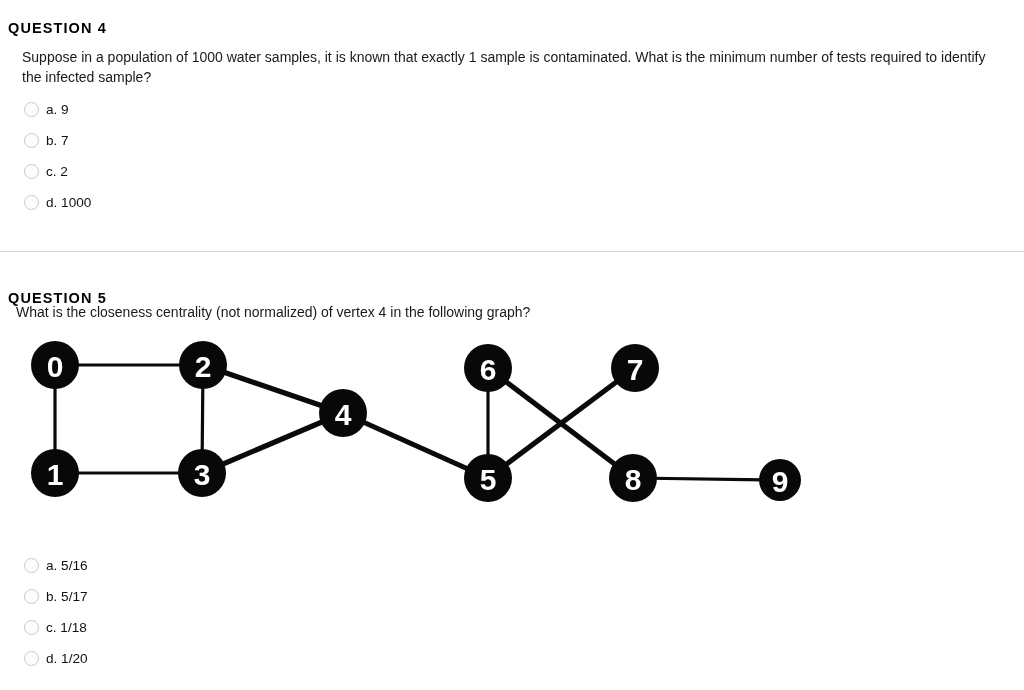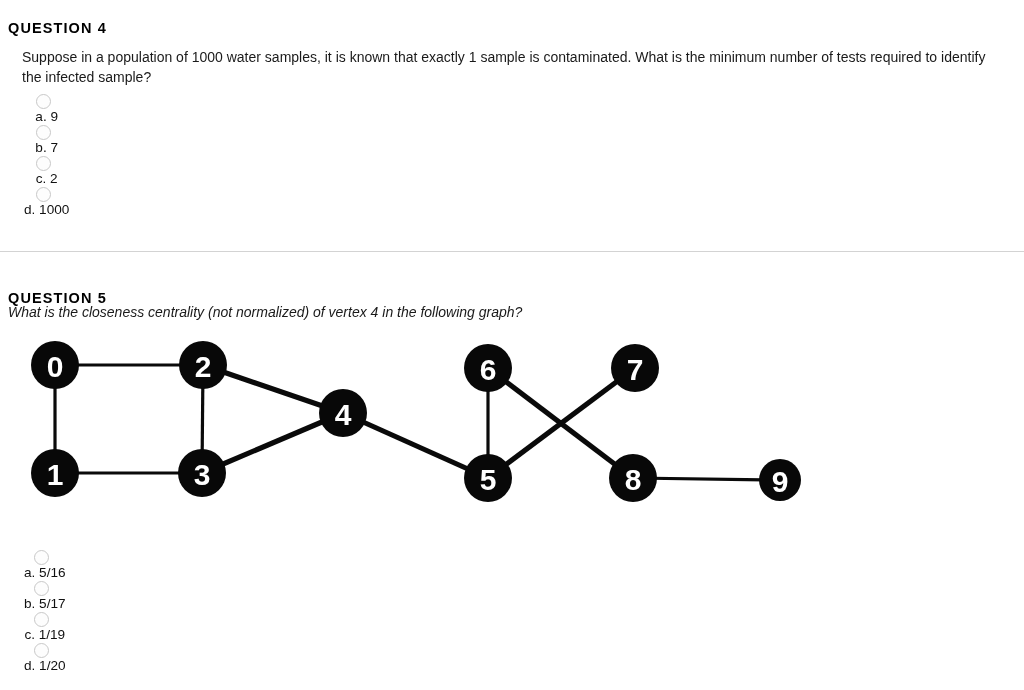--- a/index.html
+++ b/index.html
@@ -51,21 +51,20 @@
   }
   #q4 .options {
     position: absolute;
     left: 24px;
     top: 94px;
   }
   .option-row {
     display: flex;
     align-items: center;
     height: 31px;
-    flex-direction: column;
   }
   .radio {
     width: 15px;
     height: 15px;
     border: 1px solid #c8c8c8;
     border-radius: 50%;
     background: #fdfdfd;
     box-sizing: border-box;
     flex: 0 0 auto;
     margin-right: 7px;
@@ -84,24 +83,23 @@
     background: #d3d3d3;
   }
   #q5 .q-header {
     position: absolute;
     left: 8px;
     top: 262px;
     margin-top: 28px;
   }
   #q5 .q-body {
     position: absolute;
-    left: 8px;
+    left: 16px;
     top: 303px;
     width: 976px;
-    font-style: italic;
   }
   #q5 .options {
     position: absolute;
     left: 24px;
     top: 550px;
   }
   .graph-wrap {
     position: absolute;
     left: 0px;
     top: 330px;
@@ -223,20 +221,20 @@
     <li class="option-row">
       <span class="radio"></span>
       <span class="option-label">a. 5/16</span>
     </li>
     <li class="option-row">
       <span class="radio"></span>
       <span class="option-label">b. 5/17</span>
     </li>
     <li class="option-row">
       <span class="radio"></span>
-      <span class="option-label">c. 1/19</span>
+      <span class="option-label">c. 1/18</span>
     </li>
     <li class="option-row">
       <span class="radio"></span>
       <span class="option-label">d. 1/20</span>
     </li>
   </ul>
 </div>
 
 </body></html>

